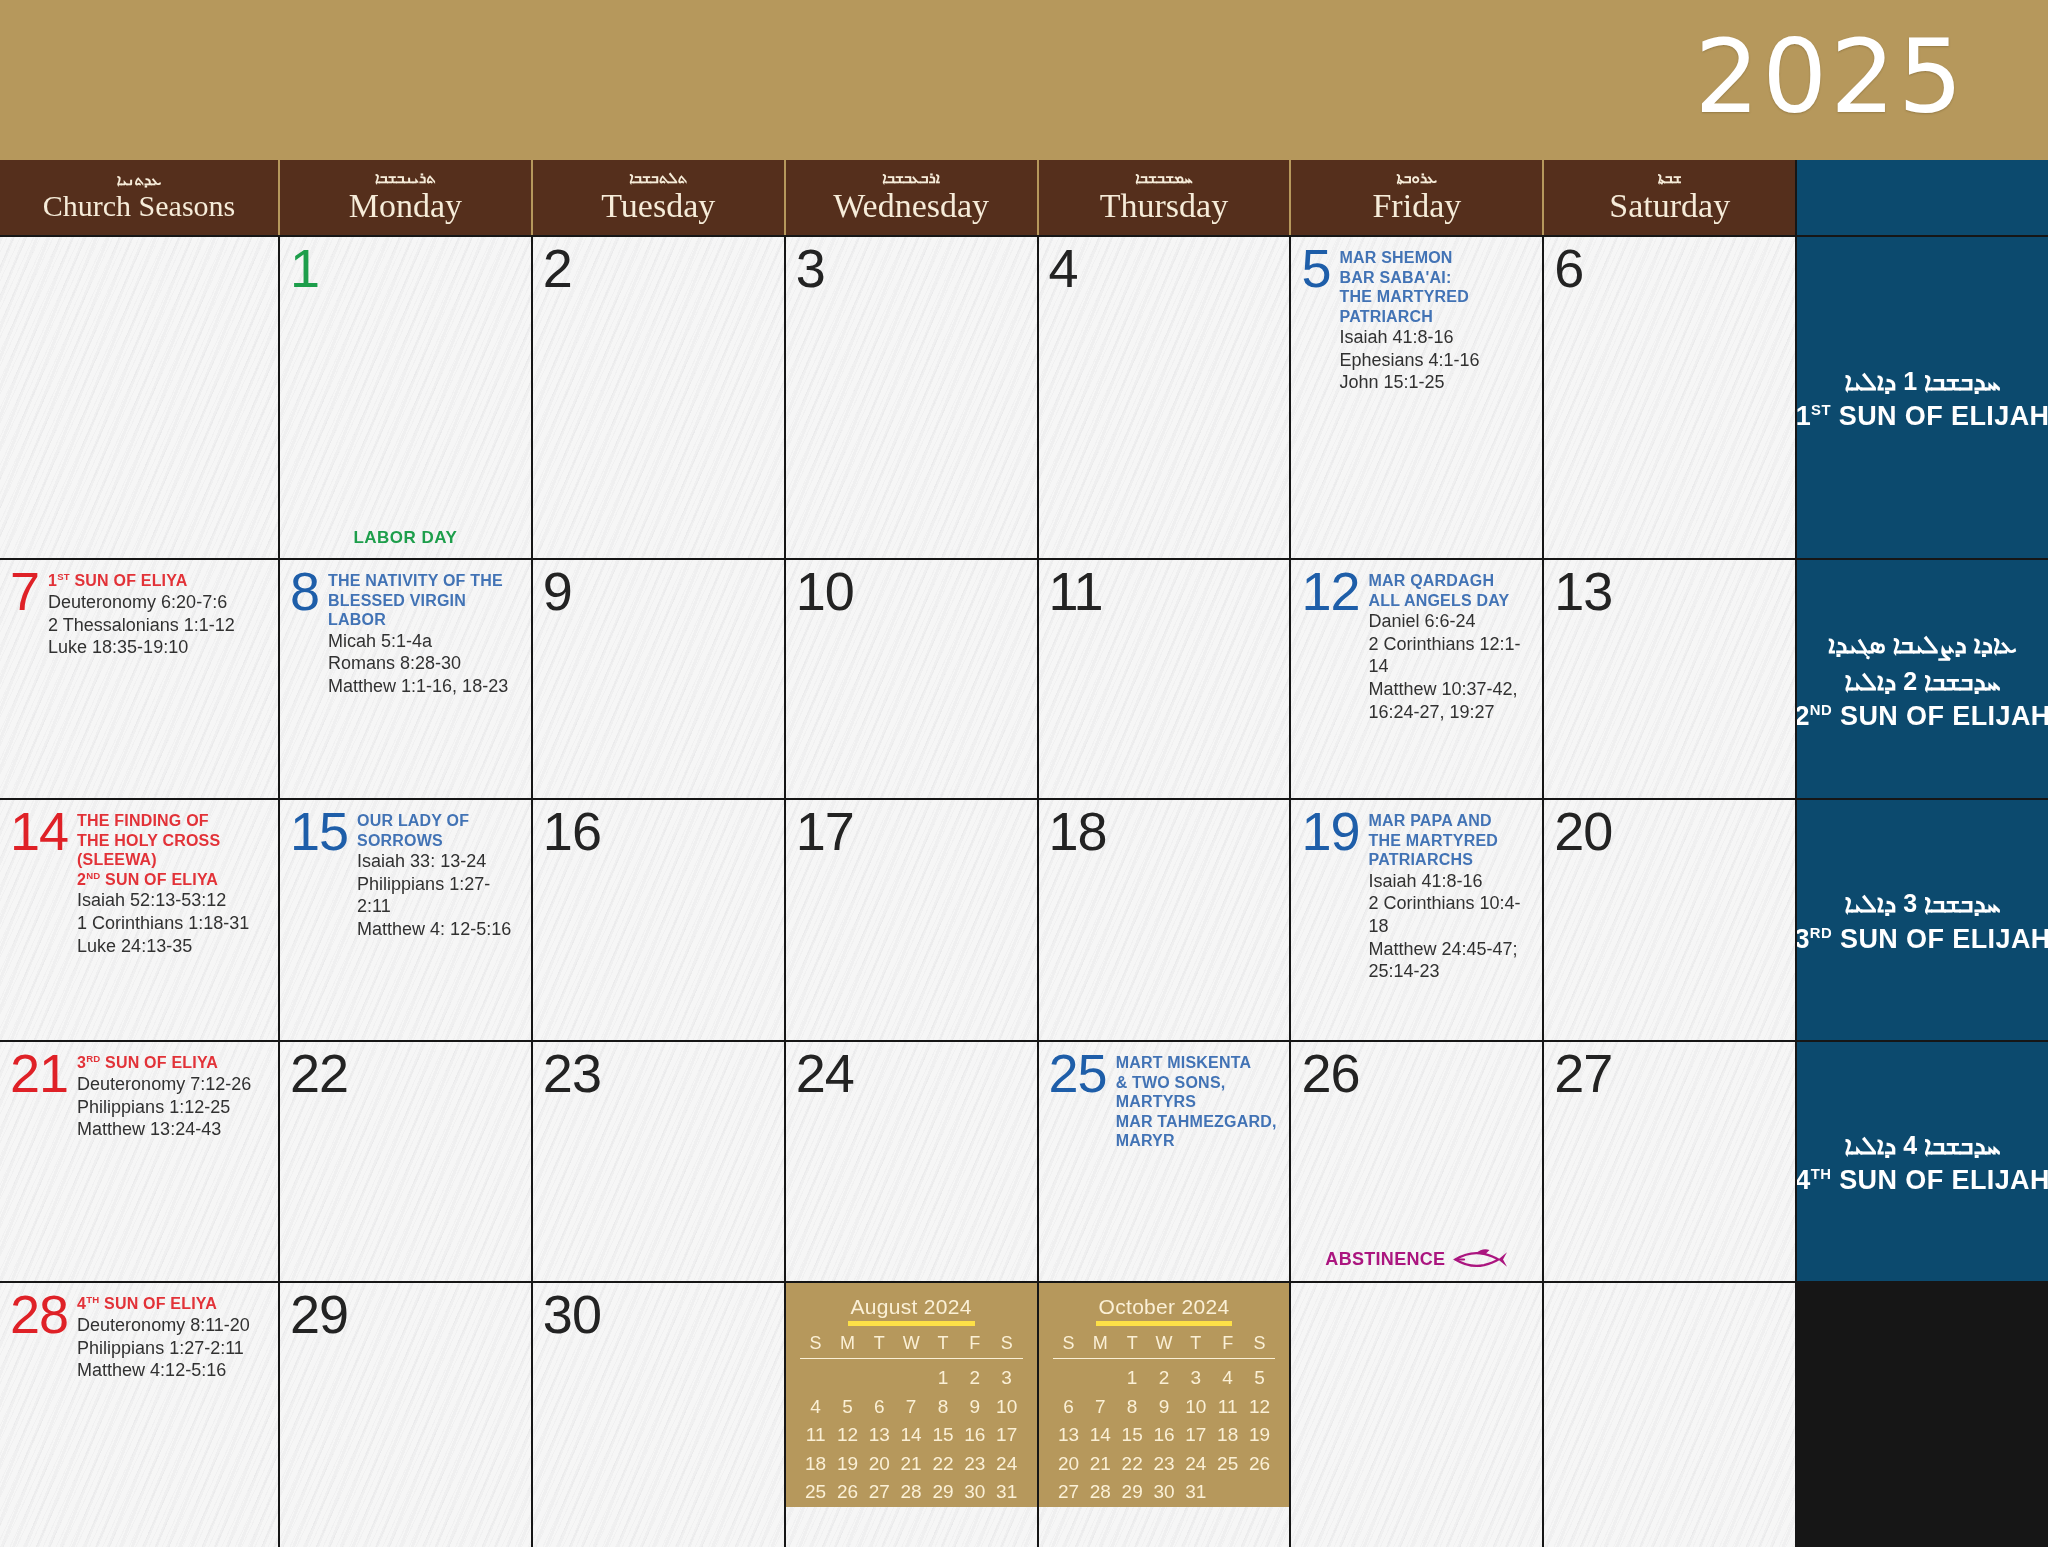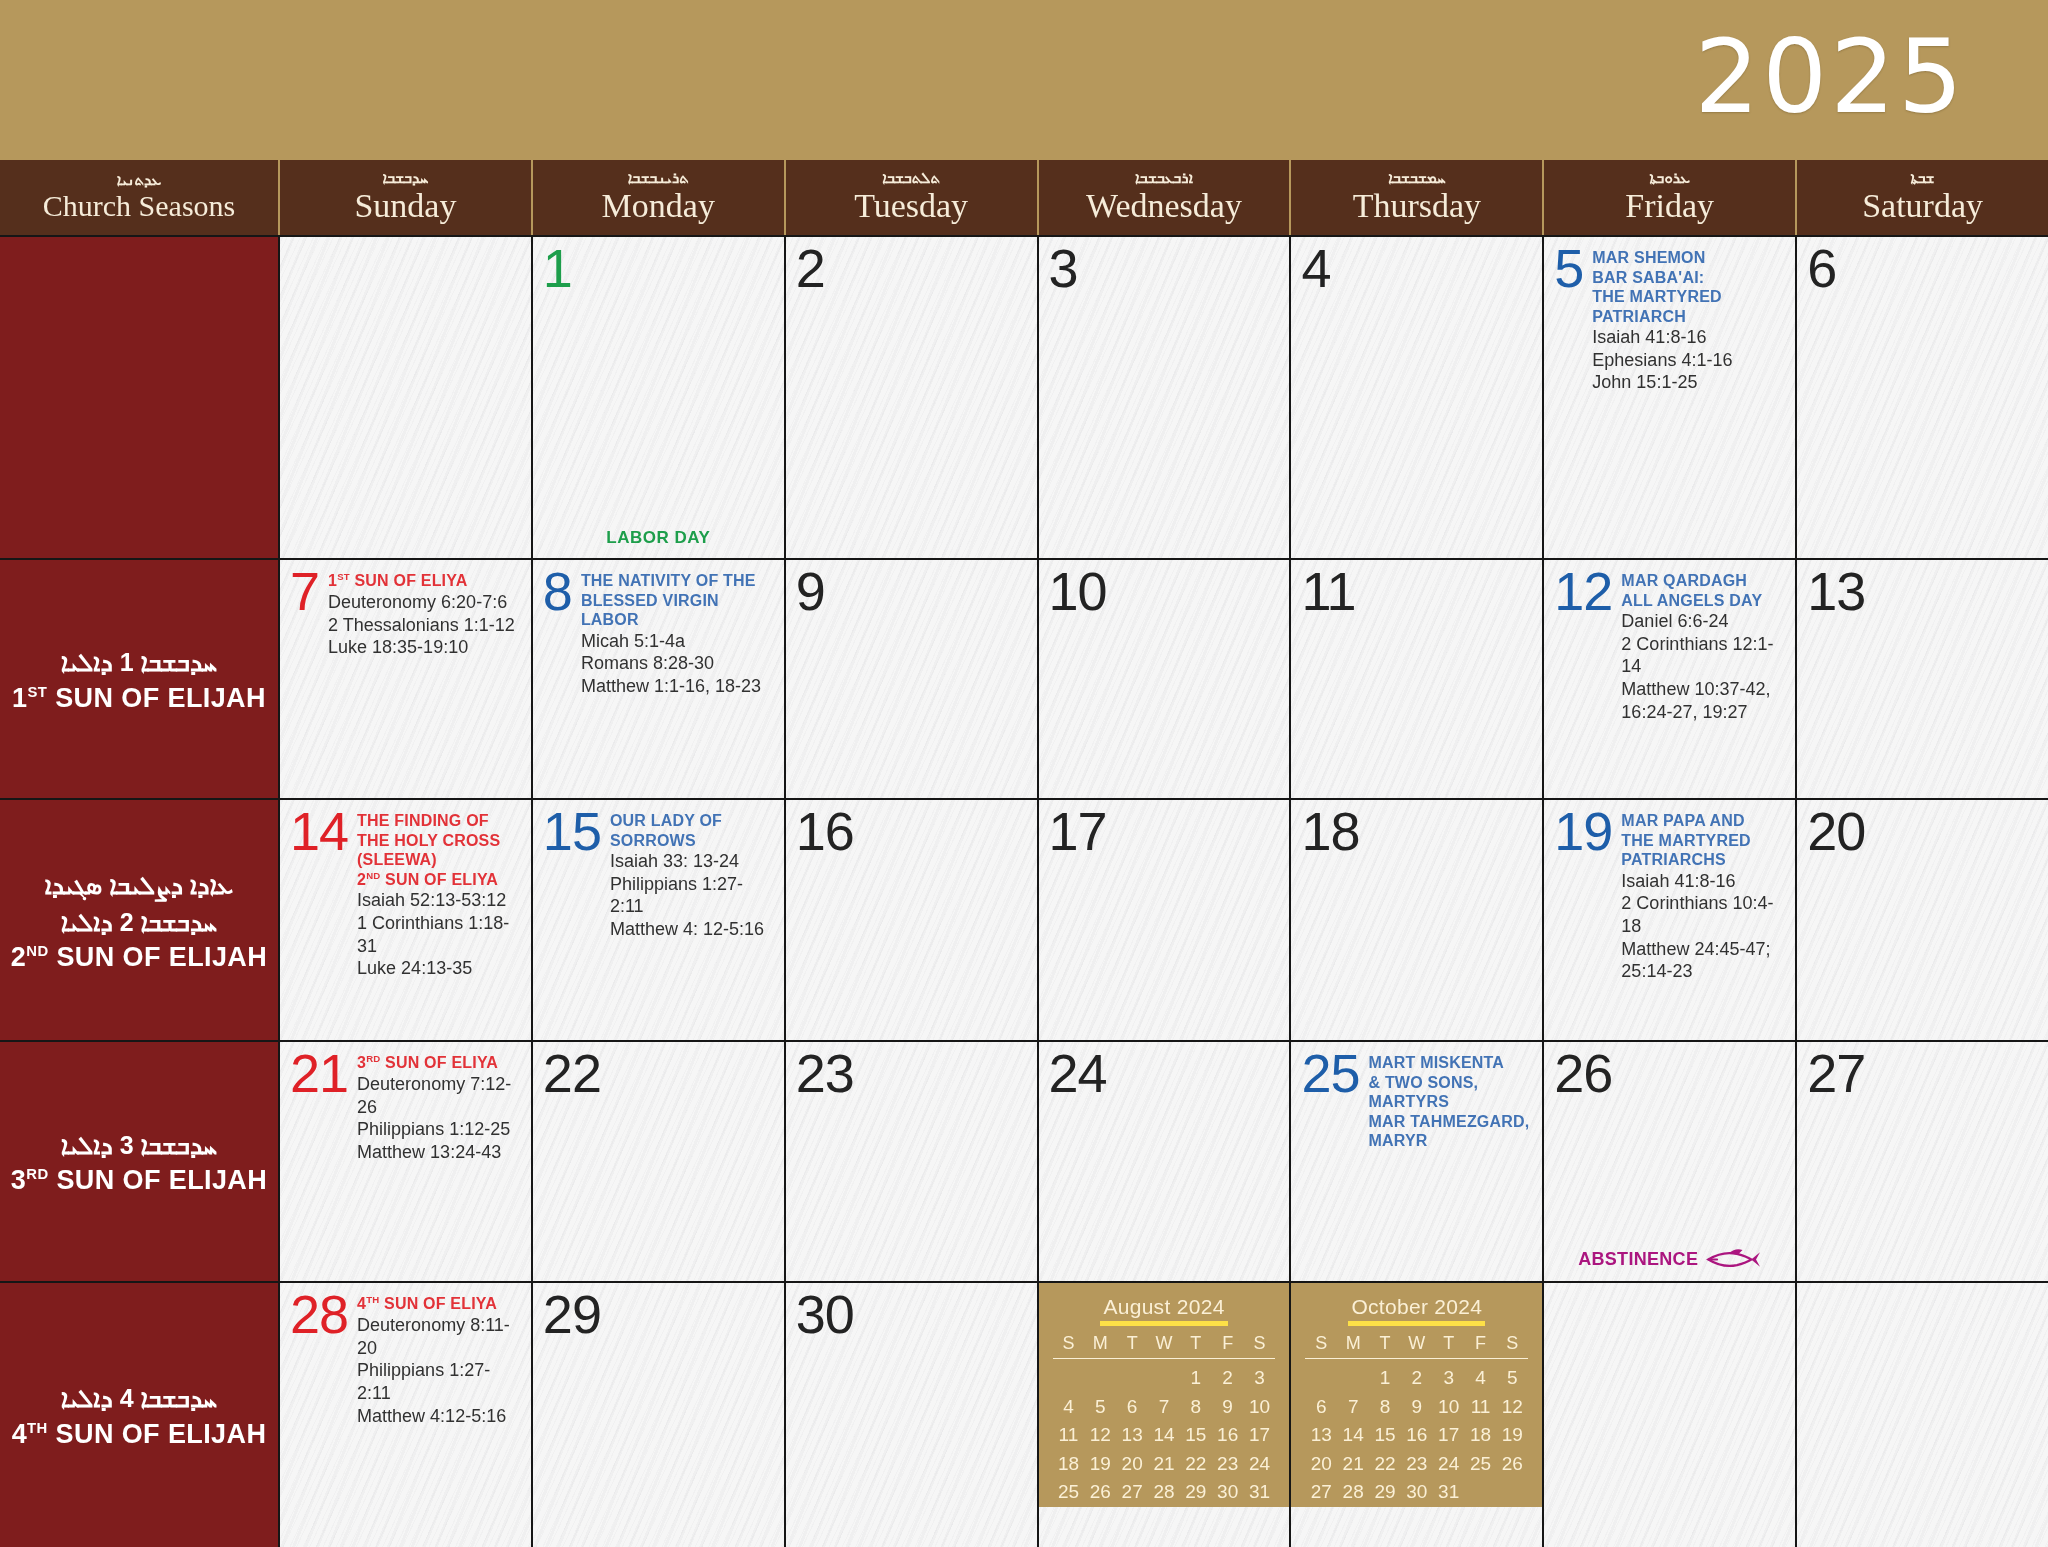--- a/index.html
+++ b/index.html
@@ -37,21 +37,21 @@
     display:flex;flex-direction:column;align-items:center;justify-content:center;
     box-shadow:-2px 0 0 0 #b6985c;
     overflow:hidden;
   }
   .hcell.first{box-shadow:none;}
   .hcell .syr{font-size:15px;font-weight:700;line-height:1.1;direction:rtl;unicode-bidi:isolate;}
   .hcell .en{font-family:"Liberation Serif", serif;font-size:34px;line-height:1.15;}
   .hcell.first .en{font-size:30px;}
   
   .scell{
-    background:#7f1d1d;color:#ffffff;text-align:center;
+    background:#0c4a6e;color:#ffffff;text-align:center;
     display:flex;flex-direction:column;align-items:center;justify-content:center;
     padding:0 8px;overflow:hidden;
   }
   .scell .syr{font-size:25px;font-weight:700;line-height:1.45;direction:rtl;unicode-bidi:isolate;}
   .scell .en{font-size:27px;font-weight:700;letter-spacing:.4px;margin-top:2px;white-space:nowrap;}
   .scell .en sup{font-size:.55em;}
   
   .dcell{
     position:relative;padding:6px 10px;overflow:hidden;
     background-color:#f6f6f6;
@@ -102,24 +102,20 @@
   <header class="banner">
     <div class="year">2025</div>
   </header>
 
   <div class="grid" id="grid">
       <div class="hcell first">
         <div class="syr">ܥܕܬܢܝܐ</div>
         <div class="en">Church Seasons</div>
       </div>
       <div class="hcell">
-        <div class="syr">ܚܕܒܫܒܐ</div>
-        <div class="en">Sunday</div>
-      </div>
-      <div class="hcell">
         <div class="syr">ܬܪܝܢܒܫܒܐ</div>
         <div class="en">Monday</div>
       </div>
       <div class="hcell">
         <div class="syr">ܬܠܬܒܫܒܐ</div>
         <div class="en">Tuesday</div>
       </div>
       <div class="hcell">
         <div class="syr">ܐܪܒܥܒܫܒܐ</div>
         <div class="en">Wednesday</div>

